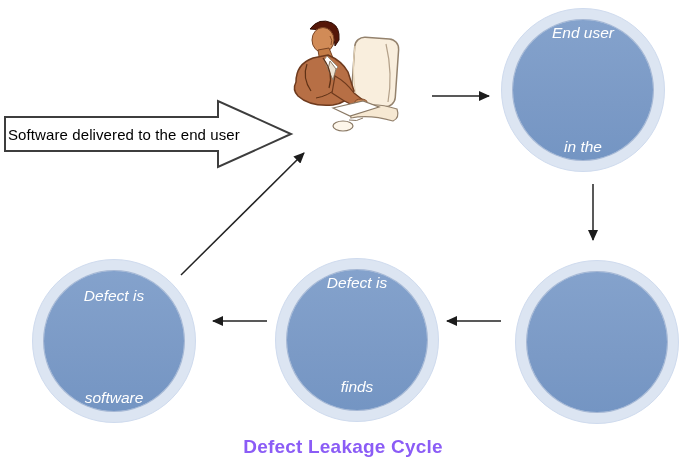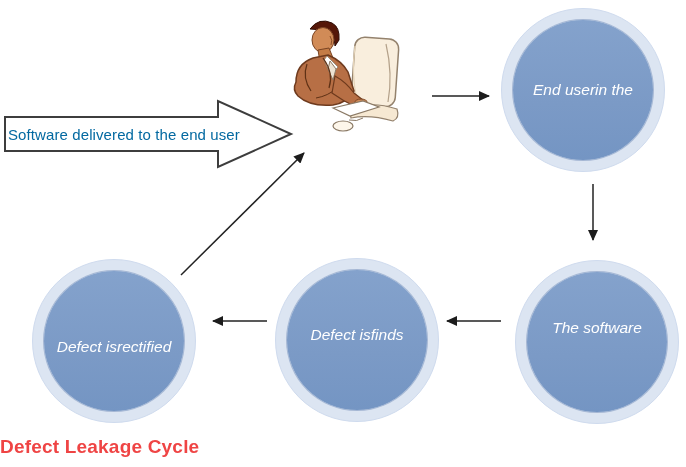--- a/index.html
+++ b/index.html
@@ -5,43 +5,43 @@
   html,body{margin:0;padding:0;background:#fff;}
   .canvas{
     position:relative;width:686px;height:467px;background:#fff;overflow:hidden;
     font-family:"Liberation Sans",sans-serif;
   }
   svg.overlay{position:absolute;left:0;top:0;z-index:1;}
   .flow-line{stroke:#222;stroke-width:1.5;fill:none;}
   .block-arrow-label{
     position:absolute;left:8px;top:117px;height:34px;width:266px;z-index:2;
     display:flex;align-items:center;white-space:nowrap;
-    font-size:15px;color:#0369a1;letter-spacing:.1px;
+    font-size:15px;color:#000000;letter-spacing:.1px;
   }
   .node{
     position:absolute;width:164px;height:164px;border-radius:50%;
     background:#dce5f2;border:1px solid #cfdbee;box-sizing:border-box;
     display:flex;align-items:center;justify-content:center;z-index:2;
   }
   .node-inner{
     width:140px;height:140px;border-radius:50%;
     background:linear-gradient(180deg,#84a2cc 0%,#7b9ac6 60%,#7495c3 100%);
     box-shadow:0 0 0 1px rgba(120,146,188,.55);
-    display:flex;flex-direction:row;align-items:center;justify-content:center;
+    display:flex;flex-direction:column;align-items:center;justify-content:space-between;
   }
   .node-line{
     color:#fff;font-style:italic;font-size:15.5px;line-height:26px;
     text-align:center;white-space:nowrap;
   }
   .shift-up-lg .node-inner{padding-bottom:28px;box-sizing:border-box;}
   .shift-up-sm .node-inner{padding-bottom:10px;box-sizing:border-box;}
   .shift-dn-sm .node-inner{padding-top:12px;box-sizing:border-box;}
   .diagram-title{
-    position:absolute;left:0;right:0;top:436px;z-index:2;
-    font-size:19px;font-weight:bold;color:#ef4444;letter-spacing:.2px;
+    position:absolute;left:0;right:0;top:436px;z-index:2;text-align:center;
+    font-size:19px;font-weight:bold;color:#8b5cf6;letter-spacing:.2px;
   }
 </style>
 </head>
 <body>
 
 <div class="canvas">
 
   <svg class="overlay" width="686" height="467" viewBox="0 0 686 467">
     <defs>
       <marker id="ah" markerUnits="userSpaceOnUse" markerWidth="11" markerHeight="10" viewBox="0 0 11 10" refX="10" refY="5" orient="auto">
@@ -95,33 +95,32 @@
 
   <div class="node" style="left:501px;top:8px;">
     <div class="node-inner">
       <div class="node-line">End user</div>
       <div class="node-line">in the</div>
     </div>
   </div>
 
   <div class="node shift-up-lg" style="left:515px;top:260px;">
     <div class="node-inner">
-      <div class="node-line">The software</div>
     </div>
   </div>
 
   <div class="node shift-up-sm" style="left:275px;top:258px;">
     <div class="node-inner">
       <div class="node-line">Defect is</div>
       <div class="node-line">finds</div>
     </div>
   </div>
 
   <div class="node shift-dn-sm" style="left:32px;top:259px;">
     <div class="node-inner">
       <div class="node-line">Defect is</div>
-      <div class="node-line">rectified</div>
+      <div class="node-line">software</div>
     </div>
   </div>
 
   <div class="diagram-title">Defect Leakage Cycle</div>
 
 </div>
 
 </body></html>

